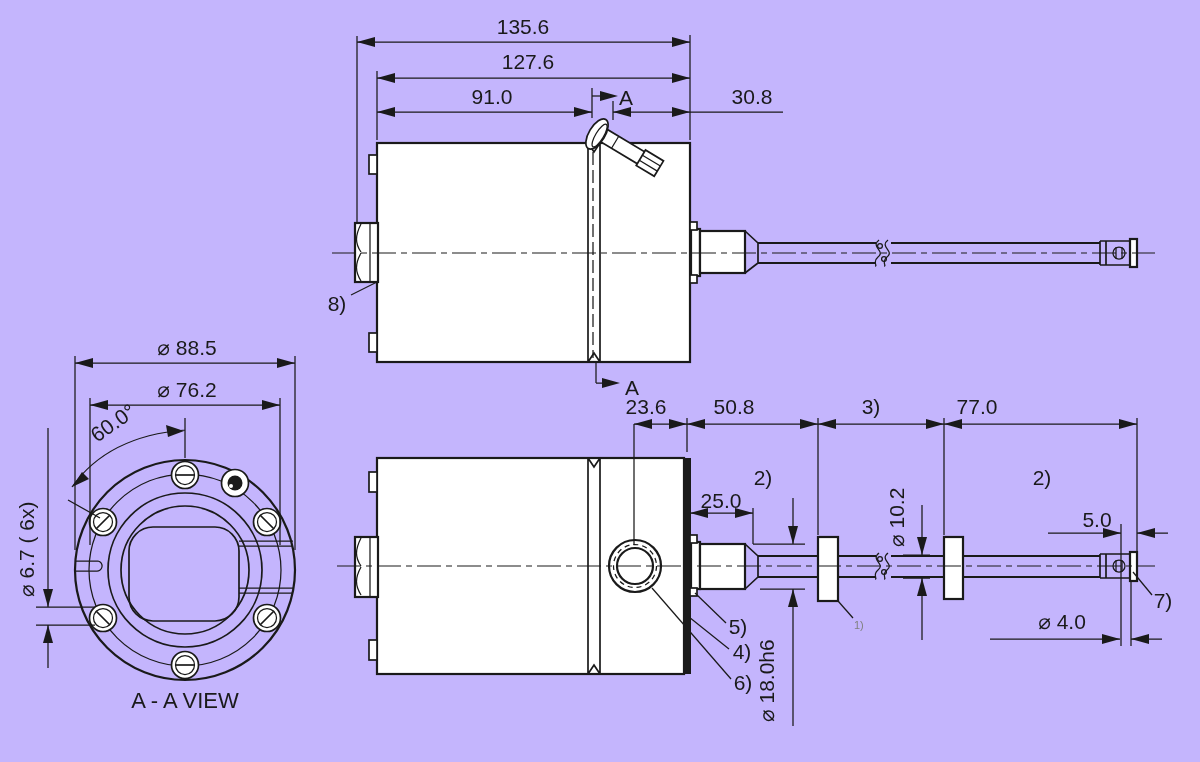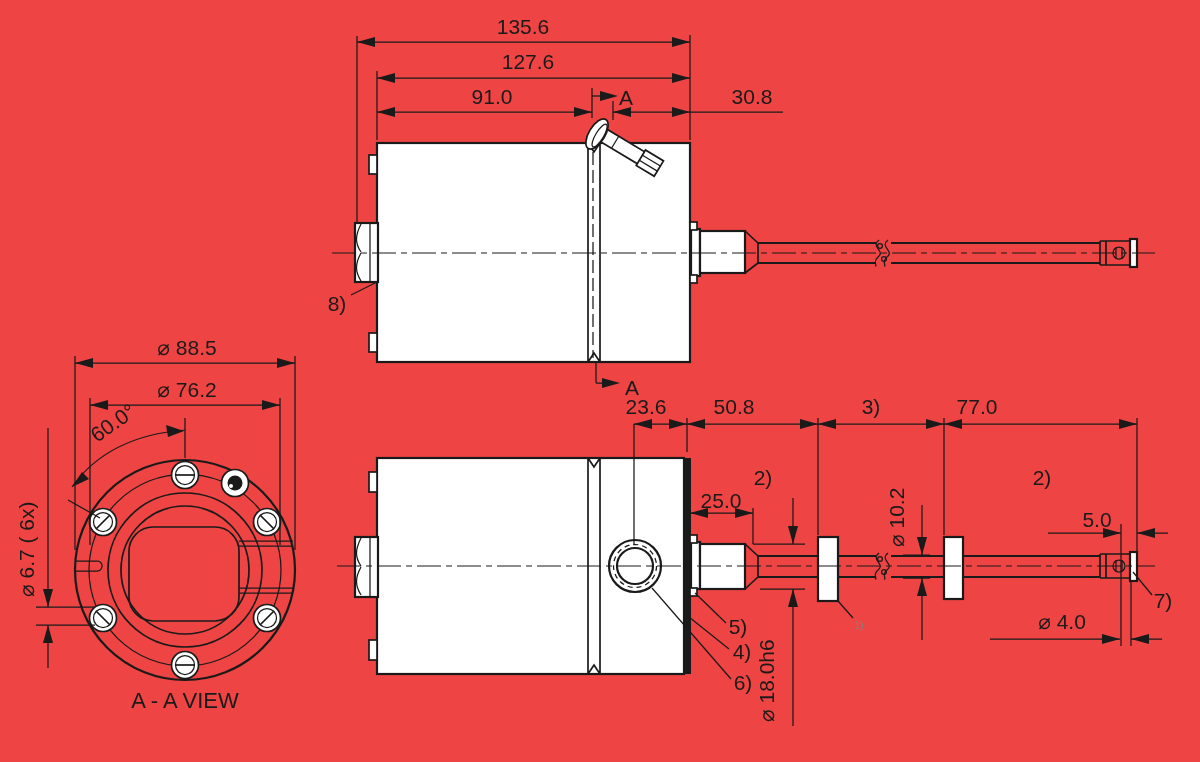--- a/index.html
+++ b/index.html
@@ -1,16 +1,16 @@
 <!DOCTYPE html>
 <html><head>
 <meta charset="utf-8">
 <style>
   html,body{margin:0;padding:0;background:#fff;}
-  .stage{position:relative;width:1200px;height:762px;background:#ef4444;overflow:hidden;}
+  .stage{position:relative;width:1200px;height:762px;background:#c4b5fd;overflow:hidden;}
   svg{display:block;}
   text{font-family:"Liberation Sans","DejaVu Sans",sans-serif;fill:#1a1a1a;}
   .dim{font-size:21px;}
   .big{font-size:22px;}
   .tiny{font-size:11px;fill:#808080;}
   .ln{stroke:#1a1a1a;fill:none;}
   .outline{stroke-width:2.2;}
   .med{stroke-width:1.7;}
   .thin{stroke-width:1.25;}
   .whitefill{fill:#ffffff;}

